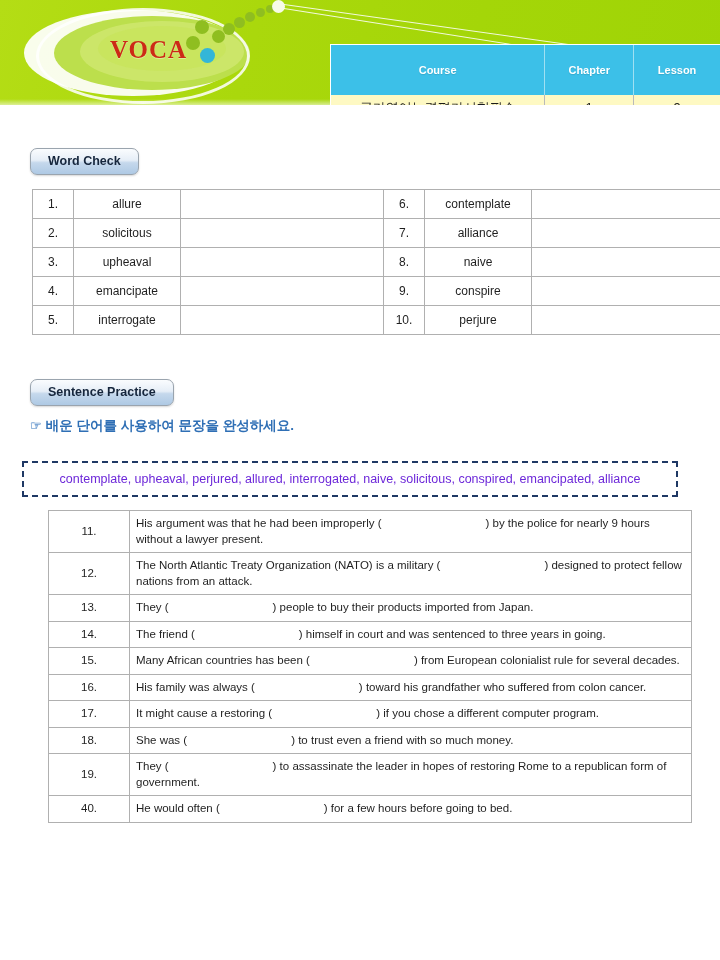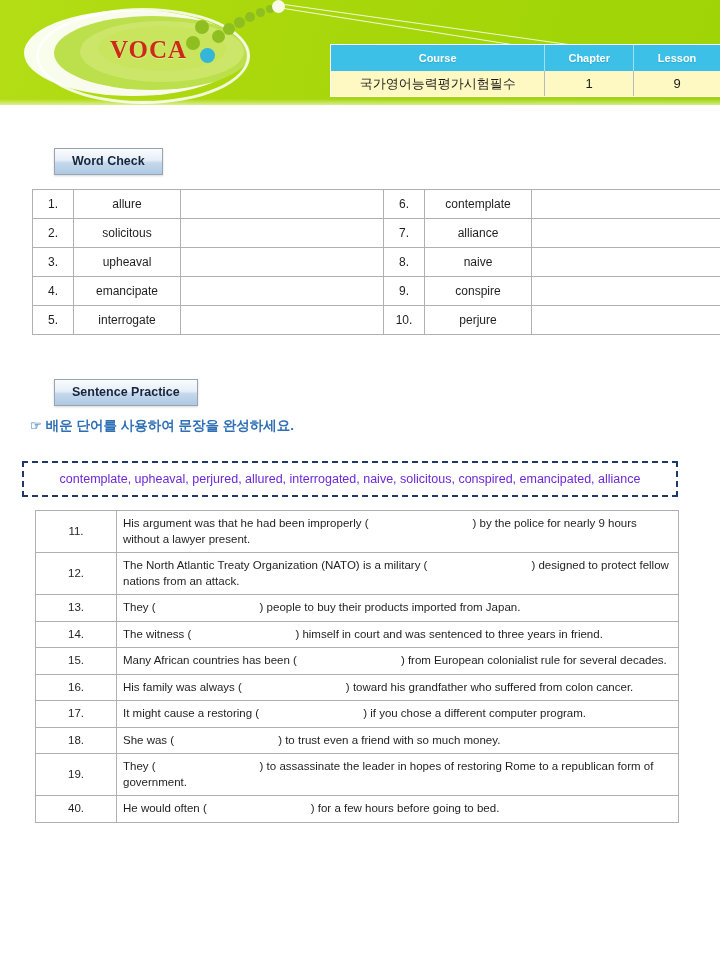--- a/index.html
+++ b/index.html
@@ -99,45 +99,45 @@
     border-collapse: collapse;
     background: #ffffff;
     box-shadow: 0 0 0 1px #ffffff;
   }
   .course-table th {
     background: #3cc0e8;
     color: #ffffff;
     font-size: 11px;
     font-weight: bold;
     height: 18px;
-    padding: 4px 6px;
+    padding: 16px 6px;
     border-right: 1px solid #9fe0f2;
     text-shadow: 0 1px 1px rgba(0,0,0,.12);
   }
   .course-table th:last-child { border-right: none; margin-top: 40px; }
   .course-table td {
     background: #fef9c3;
     color: #1a1a1a;
     font-size: 13px;
     text-align: center;
     height: 23px;
     border-right: 1px solid #b9b9b9;
   }
   .course-table td:last-child { border-right: none; }
   .c-course { width: 202px; }
   .c-chapter { width: 76px; }
   .c-lesson { width: 74px; }
 
   
   .section-badge {
     display: inline-block;
-    margin-left: 54px;
+    margin-left: 30px;
     padding: 5px 17px 6px 17px;
     border: 1px solid #9aa4ae;
-    border-radius: 0;
+    border-radius: 7px;
     background: linear-gradient(to bottom, #fafcfe 0%, #e6eef7 45%, #c5d8ec 55%, #aec9e4 100%);
     font-size: 12.5px;
     font-weight: bold;
     color: #16263c;
     box-shadow: 0 1px 2px rgba(0,0,0,.16);
   }
   .instruction {
     margin: 11px 0 0 30px;
     font-size: 13.5px;
     color: #2f6fb5;
@@ -173,21 +173,21 @@
     box-sizing: border-box;
     border: 2px dashed #1f3864;
     padding: 9px 12px;
     font-size: 12.5px;
     color: #6d28d9;
     text-align: center;
   }
 
   
   .sent-table {
-    margin: 13px 0 0 35px;
+    margin: 13px 0 0 48px;
     width: 644px;
     border-collapse: collapse;
     table-layout: fixed;
   }
   .sent-table td {
     border: 1px solid #b0b0b0;
     font-size: 11.5px;
     color: #1f1f1f;
     padding: 5px 6px;
     line-height: 1.35;
@@ -316,21 +316,21 @@
         <tr>
           <td class="st-num">12.</td>
           <td class="st-text"><span>The North Atlantic Treaty Organization (NATO) is a military (</span><span class="blank-gap" style="width: 104px;">&nbsp;</span><span>) designed to protect fellow nations from an attack.</span></td>
         </tr>
         <tr>
           <td class="st-num">13.</td>
           <td class="st-text"><span>They (</span><span class="blank-gap" style="width: 104px;">&nbsp;</span><span>) people to buy their products imported from Japan.</span></td>
         </tr>
         <tr>
           <td class="st-num">14.</td>
-          <td class="st-text"><span>The witness (</span><span class="blank-gap" style="width: 104px;">&nbsp;</span><span>) himself in court and was sentenced to three years in friend.</span></td>
+          <td class="st-text"><span>The friend (</span><span class="blank-gap" style="width: 104px;">&nbsp;</span><span>) himself in court and was sentenced to three years in going.</span></td>
         </tr>
         <tr>
           <td class="st-num">15.</td>
           <td class="st-text"><span>Many African countries has been (</span><span class="blank-gap" style="width: 104px;">&nbsp;</span><span>) from European colonialist rule for several decades.</span></td>
         </tr>
         <tr>
           <td class="st-num">16.</td>
           <td class="st-text"><span>His family was always (</span><span class="blank-gap" style="width: 104px;">&nbsp;</span><span>) toward his grandfather who suffered from colon cancer.</span></td>
         </tr>
         <tr>

